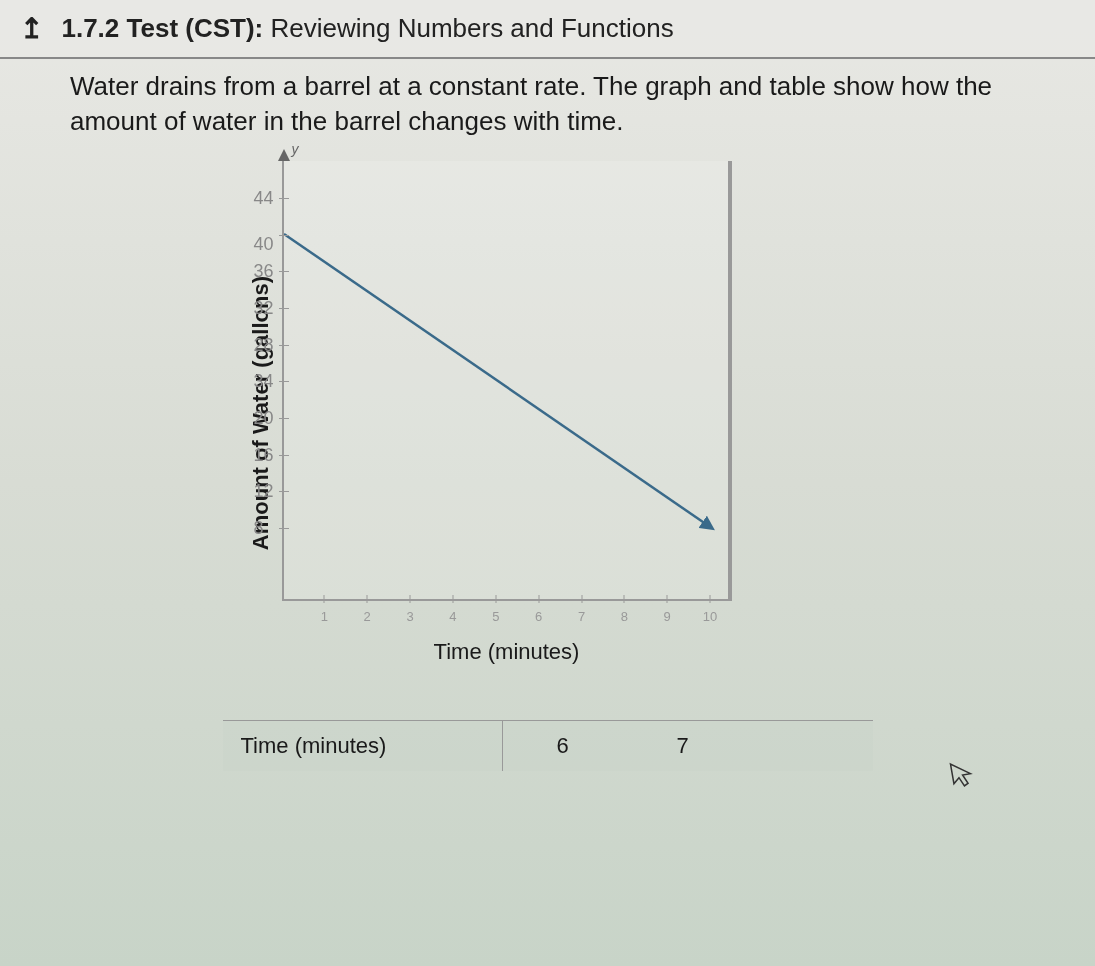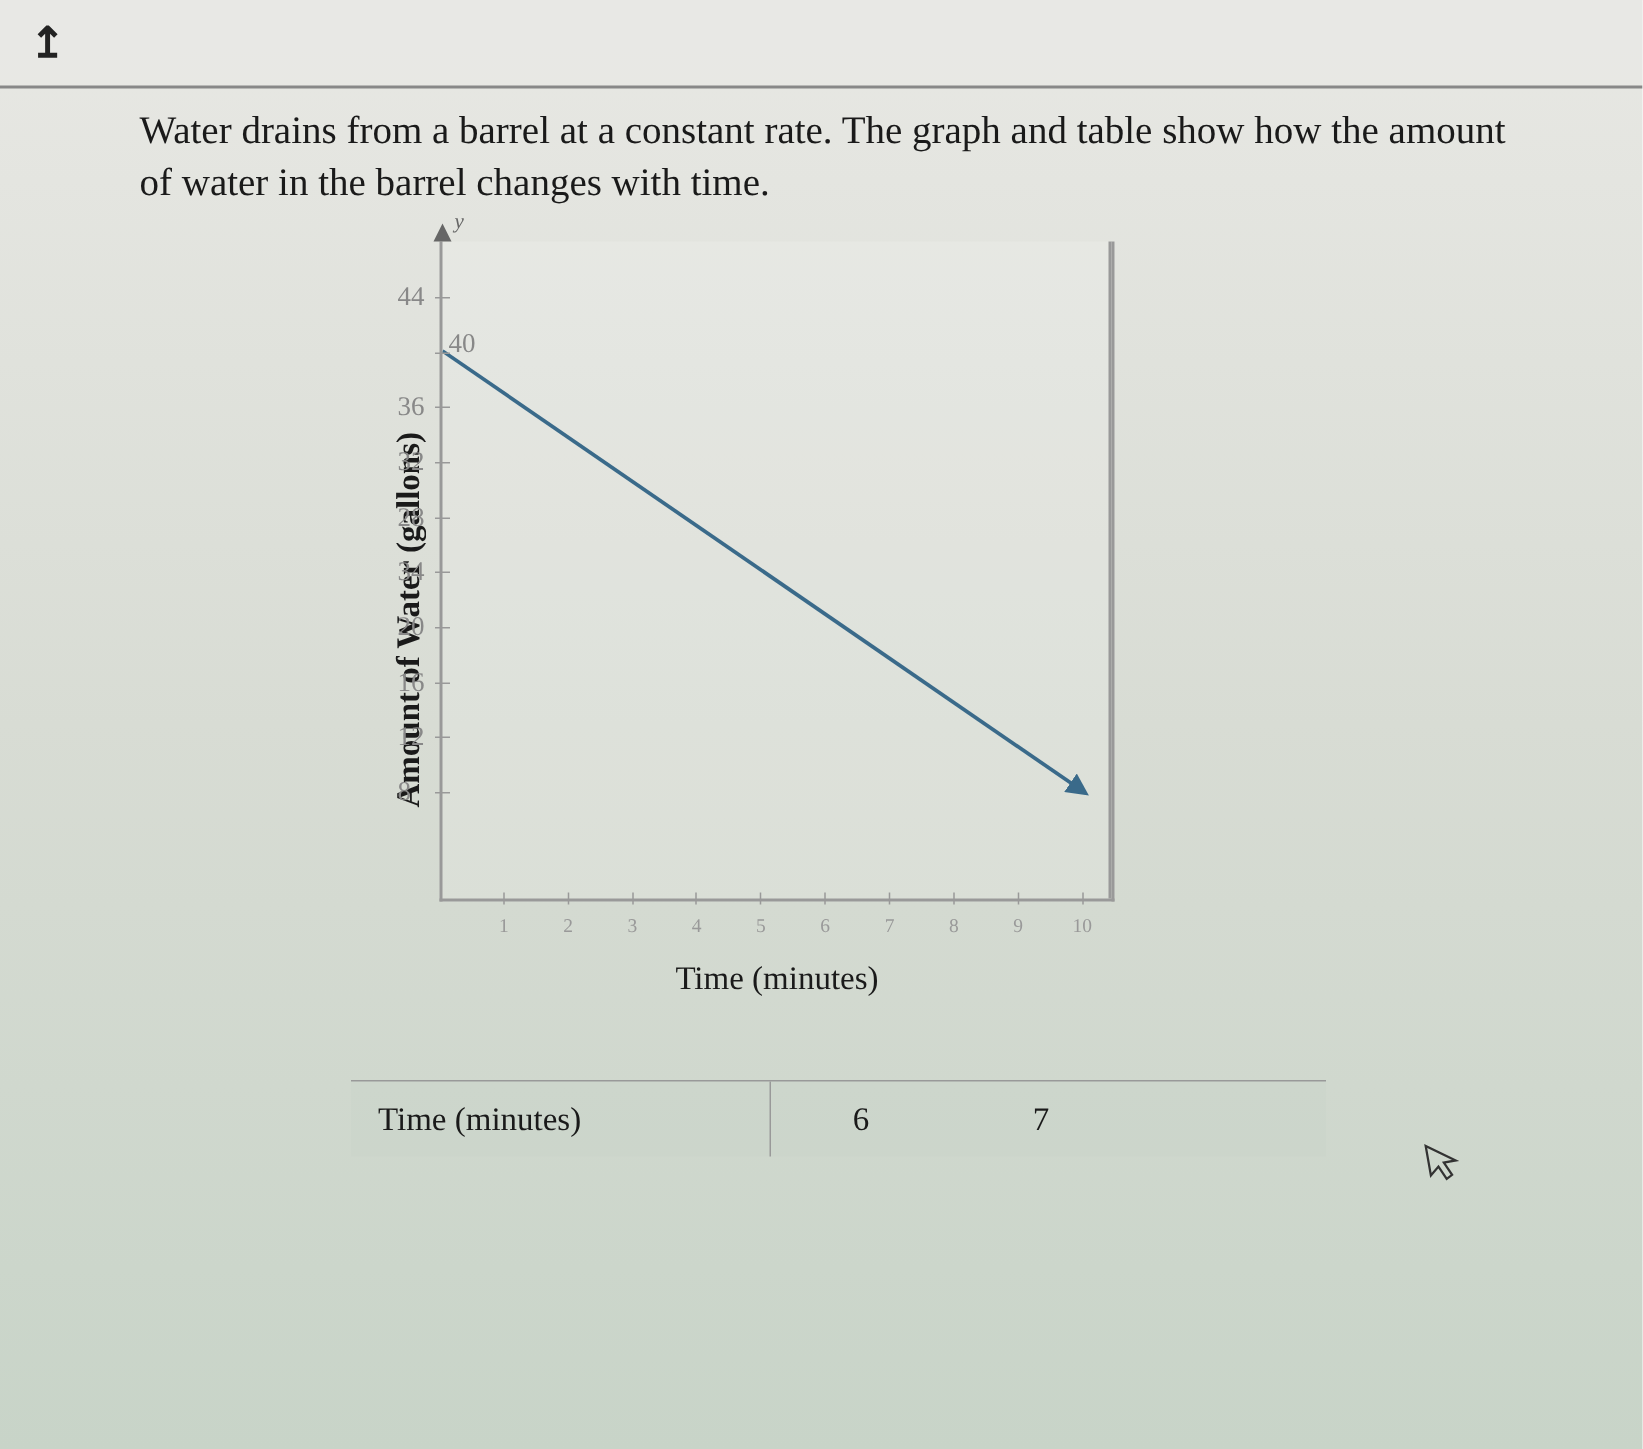--- a/index.html
+++ b/index.html
@@ -35,22 +35,21 @@
     .test-number {
       font-weight: bold;
     }
     .test-type {
       font-weight: bold;
     }
     .test-title {
       font-weight: normal;
     }
     .content {
-      padding: 10px 70px 0 93px;
-      font-family: Liberation Serif, serif;
+      padding: 10px 70px 0 70px;
     }
     .problem-text {
       font-size: 26px;
       color: #1a1a1a;
       line-height: 1.35;
       margin-bottom: 22px;
     }
     .question {
       font-size: 26px;
       color: #1a1a1a;
@@ -205,20 +204,25 @@
       font-size: 26px;
       color: #333;
       transform: rotate(-10deg);
     }
   </style>
 </head>
 <body>
 
 <div class="header">
   <span class="back-icon">↥</span>
+  <span class="test-label">
+    <span class="test-number">1.7.2</span>
+    <span class="test-type">Test (CST):</span>
+    <span class="test-title">Reviewing Numbers and Functions</span>
+  </span>
 </div>
 
 <div class="content">
   <p class="problem-text">Water drains from a barrel at a constant rate. The graph and table show how the amount of water in the barrel changes with time.</p>
 
   <div class="chart-container">
     <div class="chart-area">
       <div class="y-axis-label">Amount of Water (gallons)</div>
       <div class="chart-inner">
         <div class="plot-wrapper">
@@ -243,21 +247,21 @@
                 <div class="y-tick" style="left: -30px; top: 256.667px;">20</div>
                 <div class="y-tick-mark" style="top: 256.667px;"></div>
                 <div class="y-tick" style="left: -30px; top: 220px;">34</div>
                 <div class="y-tick-mark" style="top: 220px;"></div>
                 <div class="y-tick" style="left: -30px; top: 183.333px;">28</div>
                 <div class="y-tick-mark" style="top: 183.333px;"></div>
                 <div class="y-tick" style="left: -30px; top: 146.667px;">32</div>
                 <div class="y-tick-mark" style="top: 146.667px;"></div>
                 <div class="y-tick" style="left: -30px; top: 110px;">36</div>
                 <div class="y-tick-mark" style="top: 110px;"></div>
-                <div class="y-tick" style="left: -30px; top: 68px; margin-left: 34px;">40</div>
+                <div class="y-tick" style="left: -30px; top: 83px;">40</div>
                 <div class="y-tick-mark" style="top: 73.3333px;"></div>
                 <div class="y-tick" style="left: -30px; top: 36.6667px;">44</div>
                 <div class="y-tick-mark" style="top: 36.6667px;"></div>
               </div>
           </div>
         </div>
         <div class="x-ticks-row" id="x-tick-container">
             <div class="x-tick" style="left: 42.8571px;">1</div>
             <div class="x-tick-mark" style="left: 42.8571px; top: -6px;"></div>
             <div class="x-tick" style="left: 85.7143px;">2</div>

